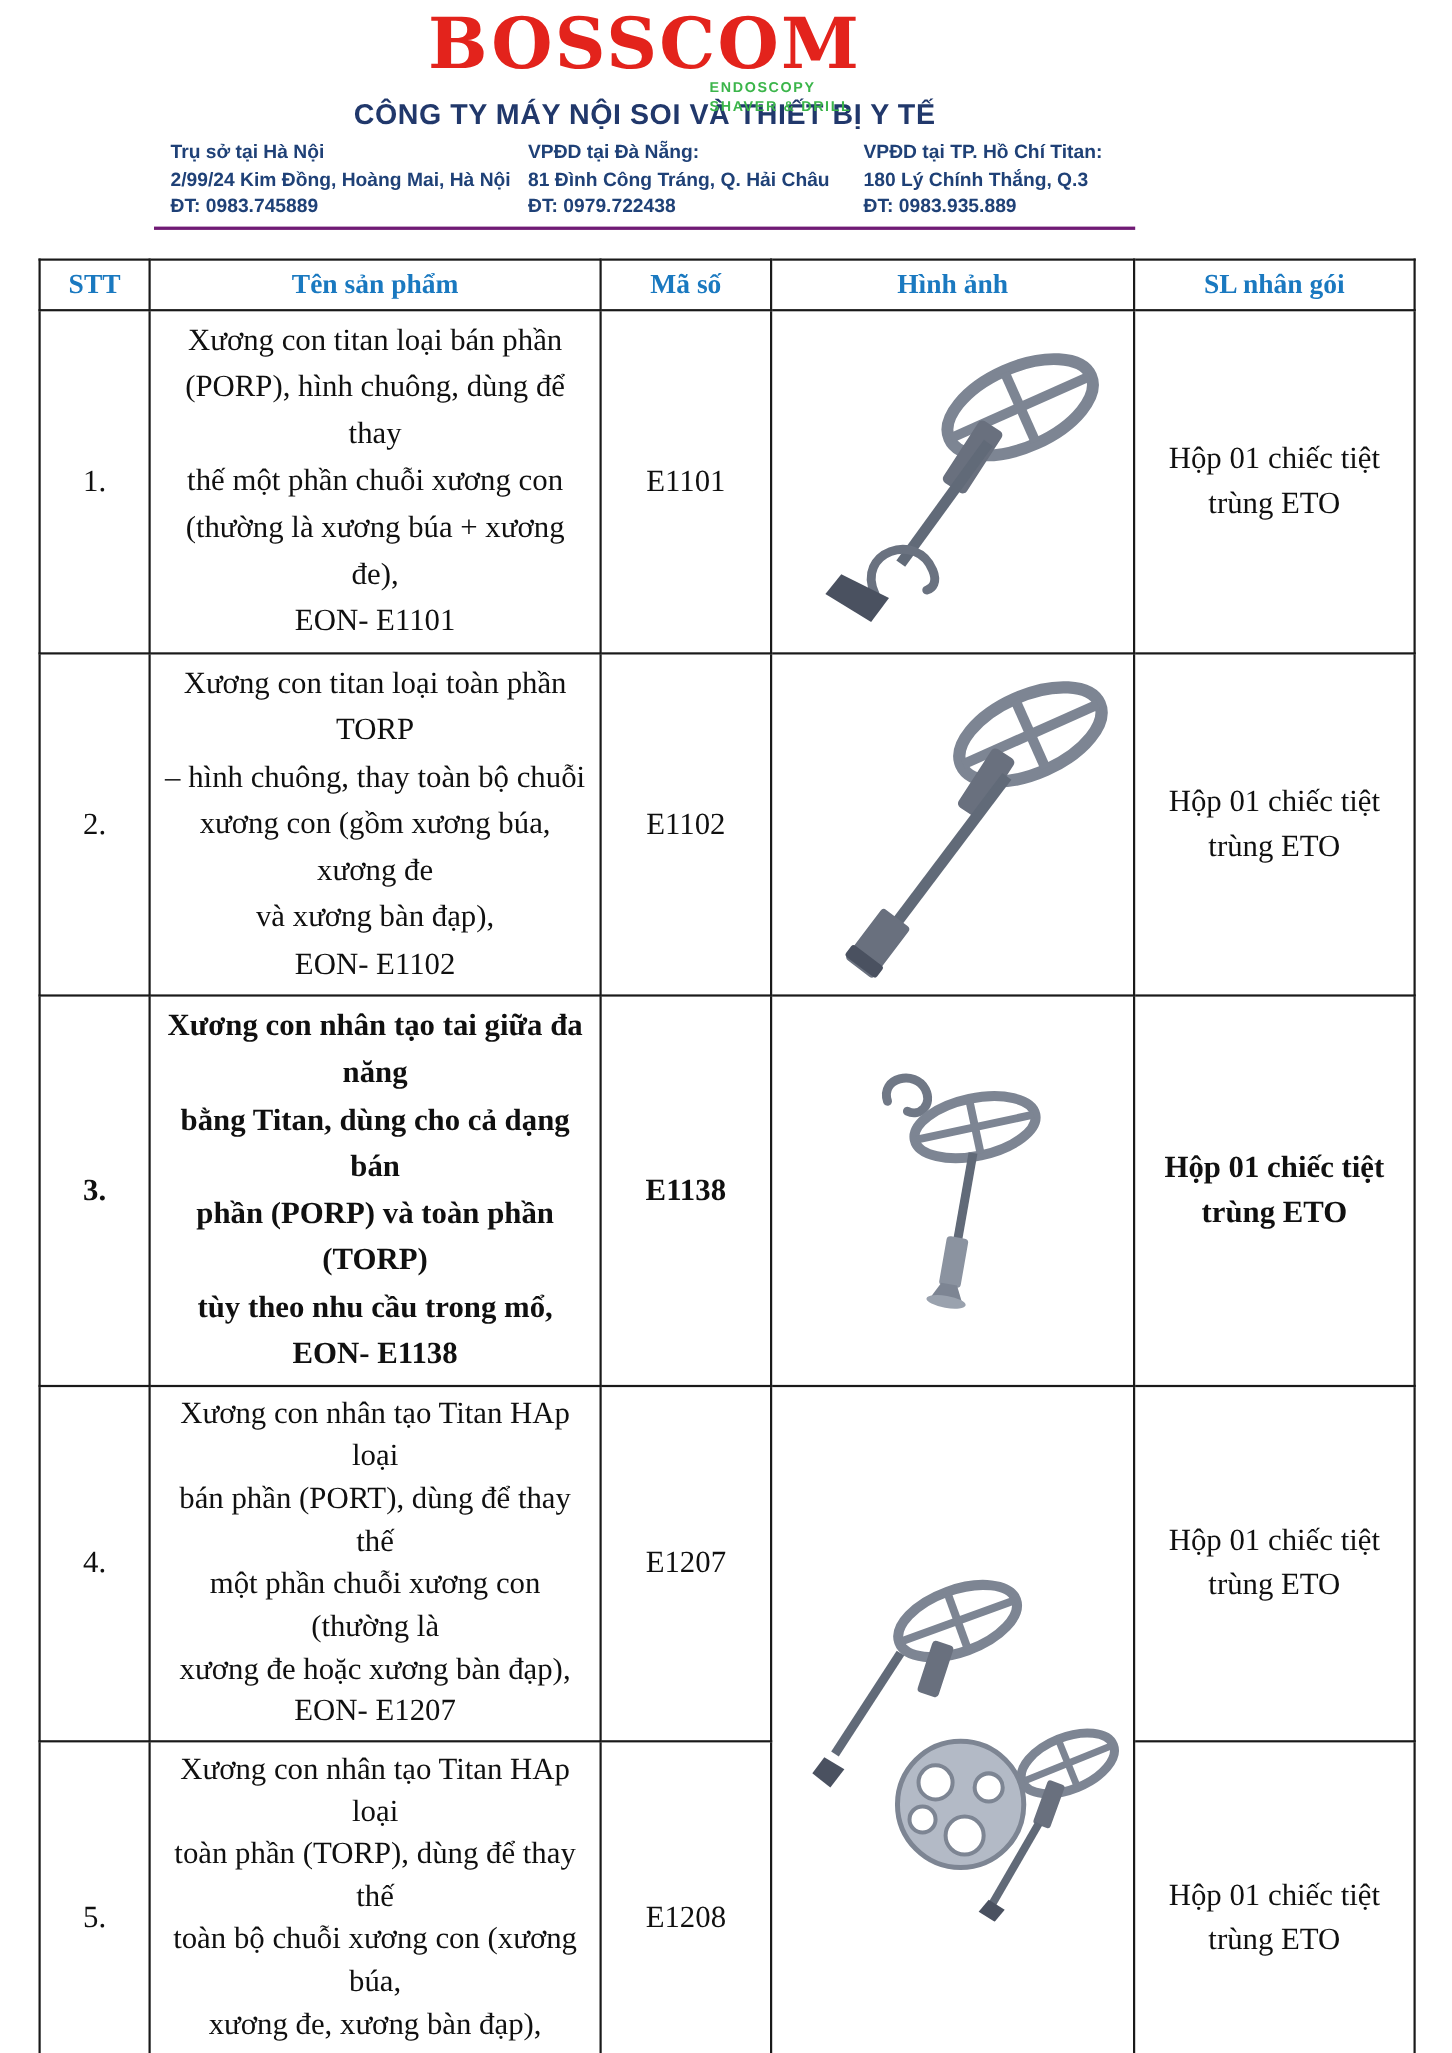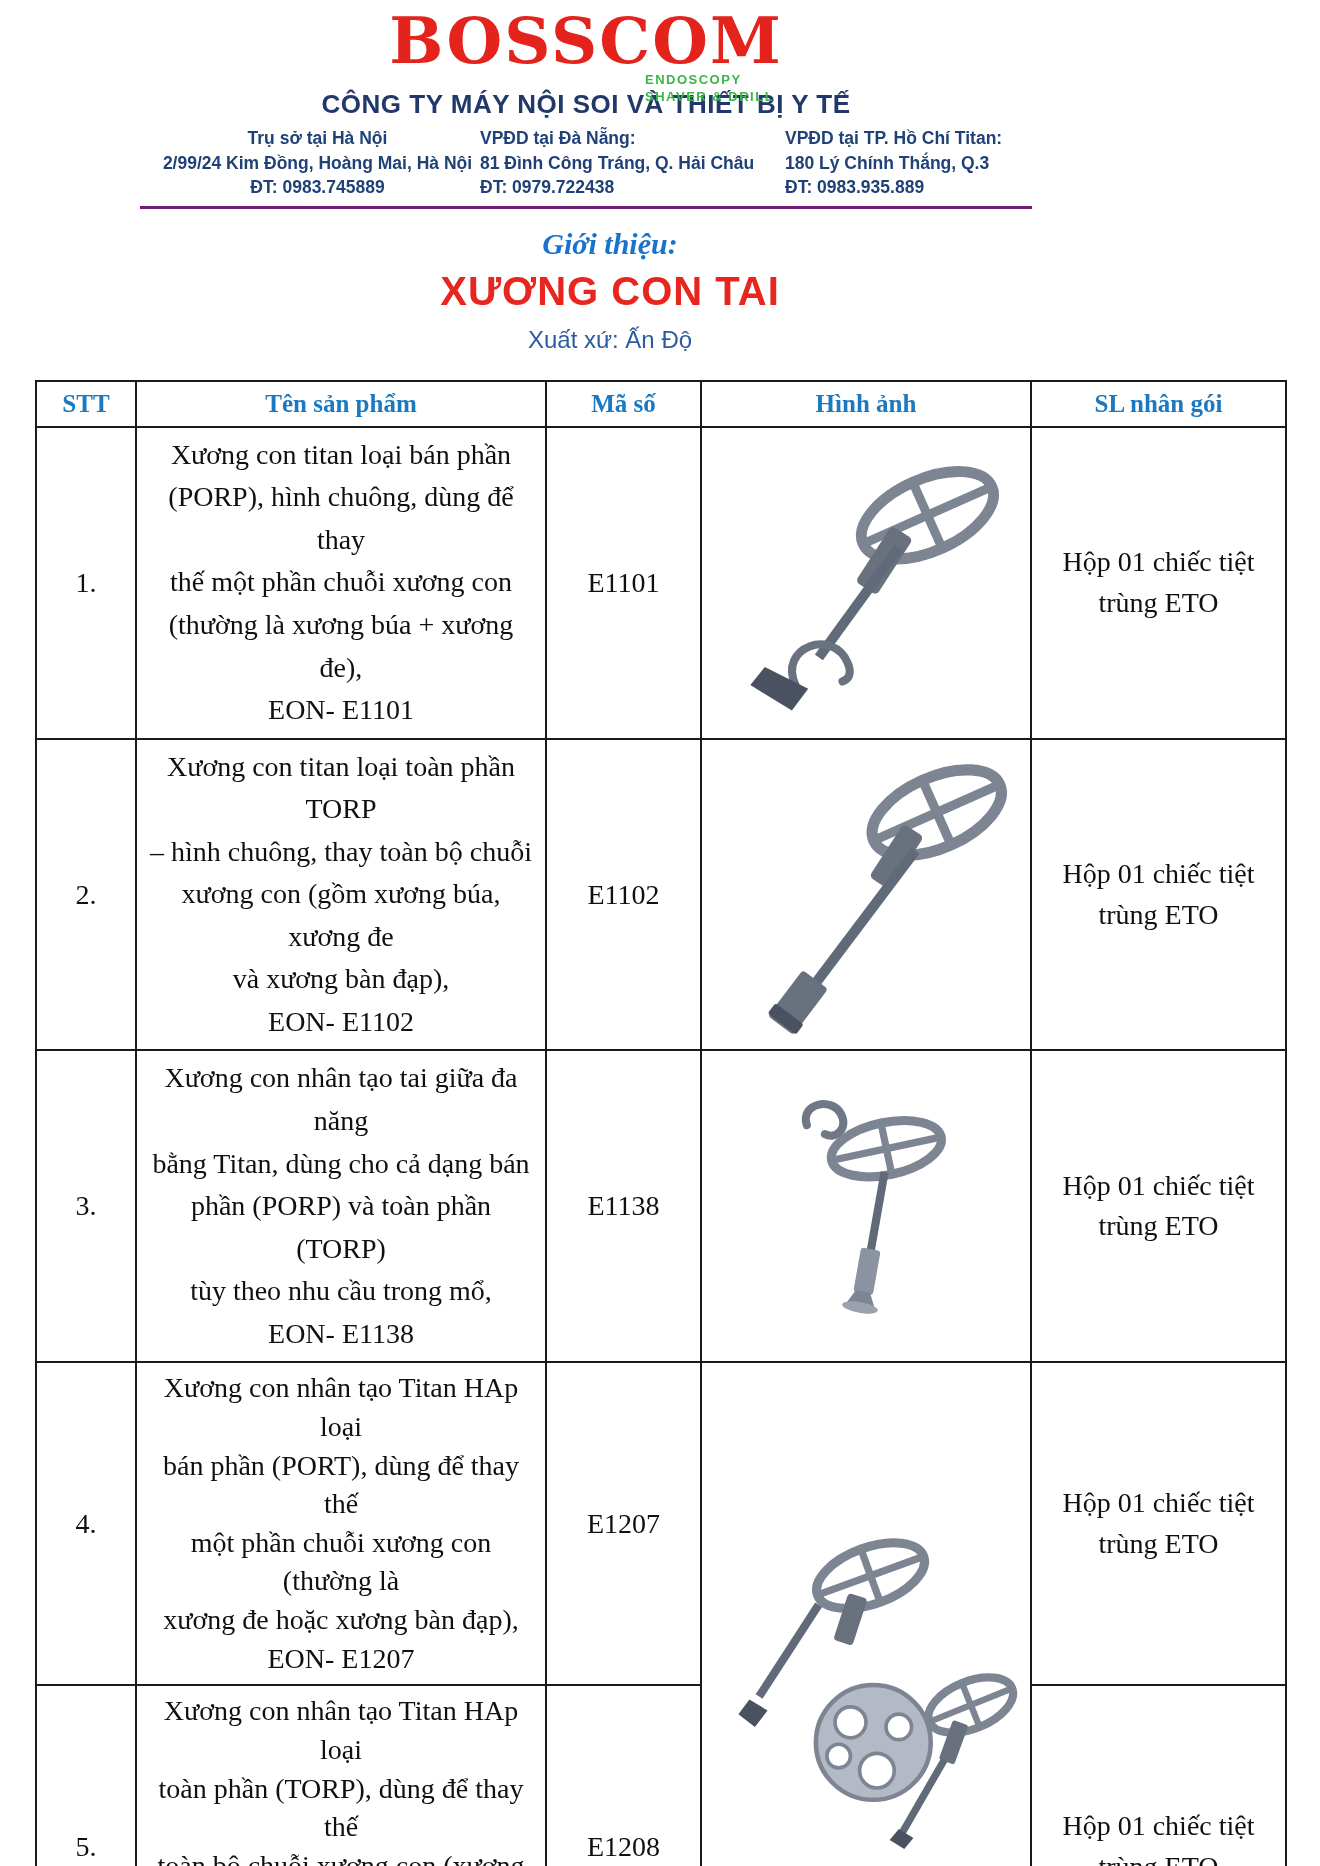--- a/index.html
+++ b/index.html
@@ -22,21 +22,21 @@
     line-height:1.3;letter-spacing:1.5px;
   }
   .company-name{
     text-align:center;font-family:"Liberation Sans",sans-serif;font-weight:bold;
     font-size:26px;color:#21386b;margin-top:16px;letter-spacing:.5px;
   }
   .offices{
     display:flex;margin-top:6px;font-family:"Liberation Sans",sans-serif;
     font-weight:bold;font-size:17.5px;color:#1f4177;line-height:1.4;
   }
-  .office1{margin-left:15px;width:325px;text-align:center;}
+  .office1{margin-left:15px;width:325px;}
   .office2{width:305px;}
   .office3{flex:1;}
   
   .titles{width:1220px;text-align:center;margin-top:18px;}
   .intro-label{font-size:30px;font-weight:bold;font-style:italic;color:#1873cd;}
   .page-title{
     font-family:"Liberation Sans",sans-serif;font-weight:bold;font-size:40px;
     color:#e8251f;margin-top:8px;letter-spacing:1px;
   }
   .origin{
@@ -54,21 +54,21 @@
   .col-stt{width:100px;}
   .col-name{width:410px;}
   .col-code{width:155px;}
   .col-img{width:330px;}
   .col-pack{width:255px;}
   .products td{font-size:28px;text-align:center;padding:6px 8px;color:#101010;}
   .name-cell{white-space:pre-line;line-height:1.52;padding:8px 12px;}
   .pack-cell{line-height:1.45;padding:6px 18px;}
   tr.r1 td{height:272px;}
   tr.r2 td{height:292px;}
-  tr.r3 td{height:226px;}
+  tr.r3 td{height:226px;font-weight:bold;}
   tr.r4 td{height:160px;}
   tr.r4 .name-cell,tr.r5 .name-cell{line-height:1.38;}
   tr.r5 td{height:178px;}
   .photo{display:block;margin:0 auto;}
 </style>
 </head>
 <body>
 
 <div class="page">
 
@@ -91,25 +91,20 @@
         <div>ĐT: 0979.722438</div>
       </div>
       <div class="office3">
         <div>VPĐD tại TP. Hồ Chí Titan:</div>
         <div>180 Lý Chính Thắng, Q.3</div>
         <div>ĐT:  0983.935.889</div>
       </div>
     </div>
   </div>
 
-  <div class="titles">
-    <div class="intro-label">Giới thiệu:</div>
-    <div class="page-title">XƯƠNG CON TAI</div>
-    <div class="origin">Xuất xứ: Ấn Độ</div>
-  </div>
 
   <table class="products">
     <colgroup>
       <col class="col-stt">
         <col class="col-name">
         <col class="col-code">
         <col class="col-img">
         <col class="col-pack">
     </colgroup>
     <thead>

